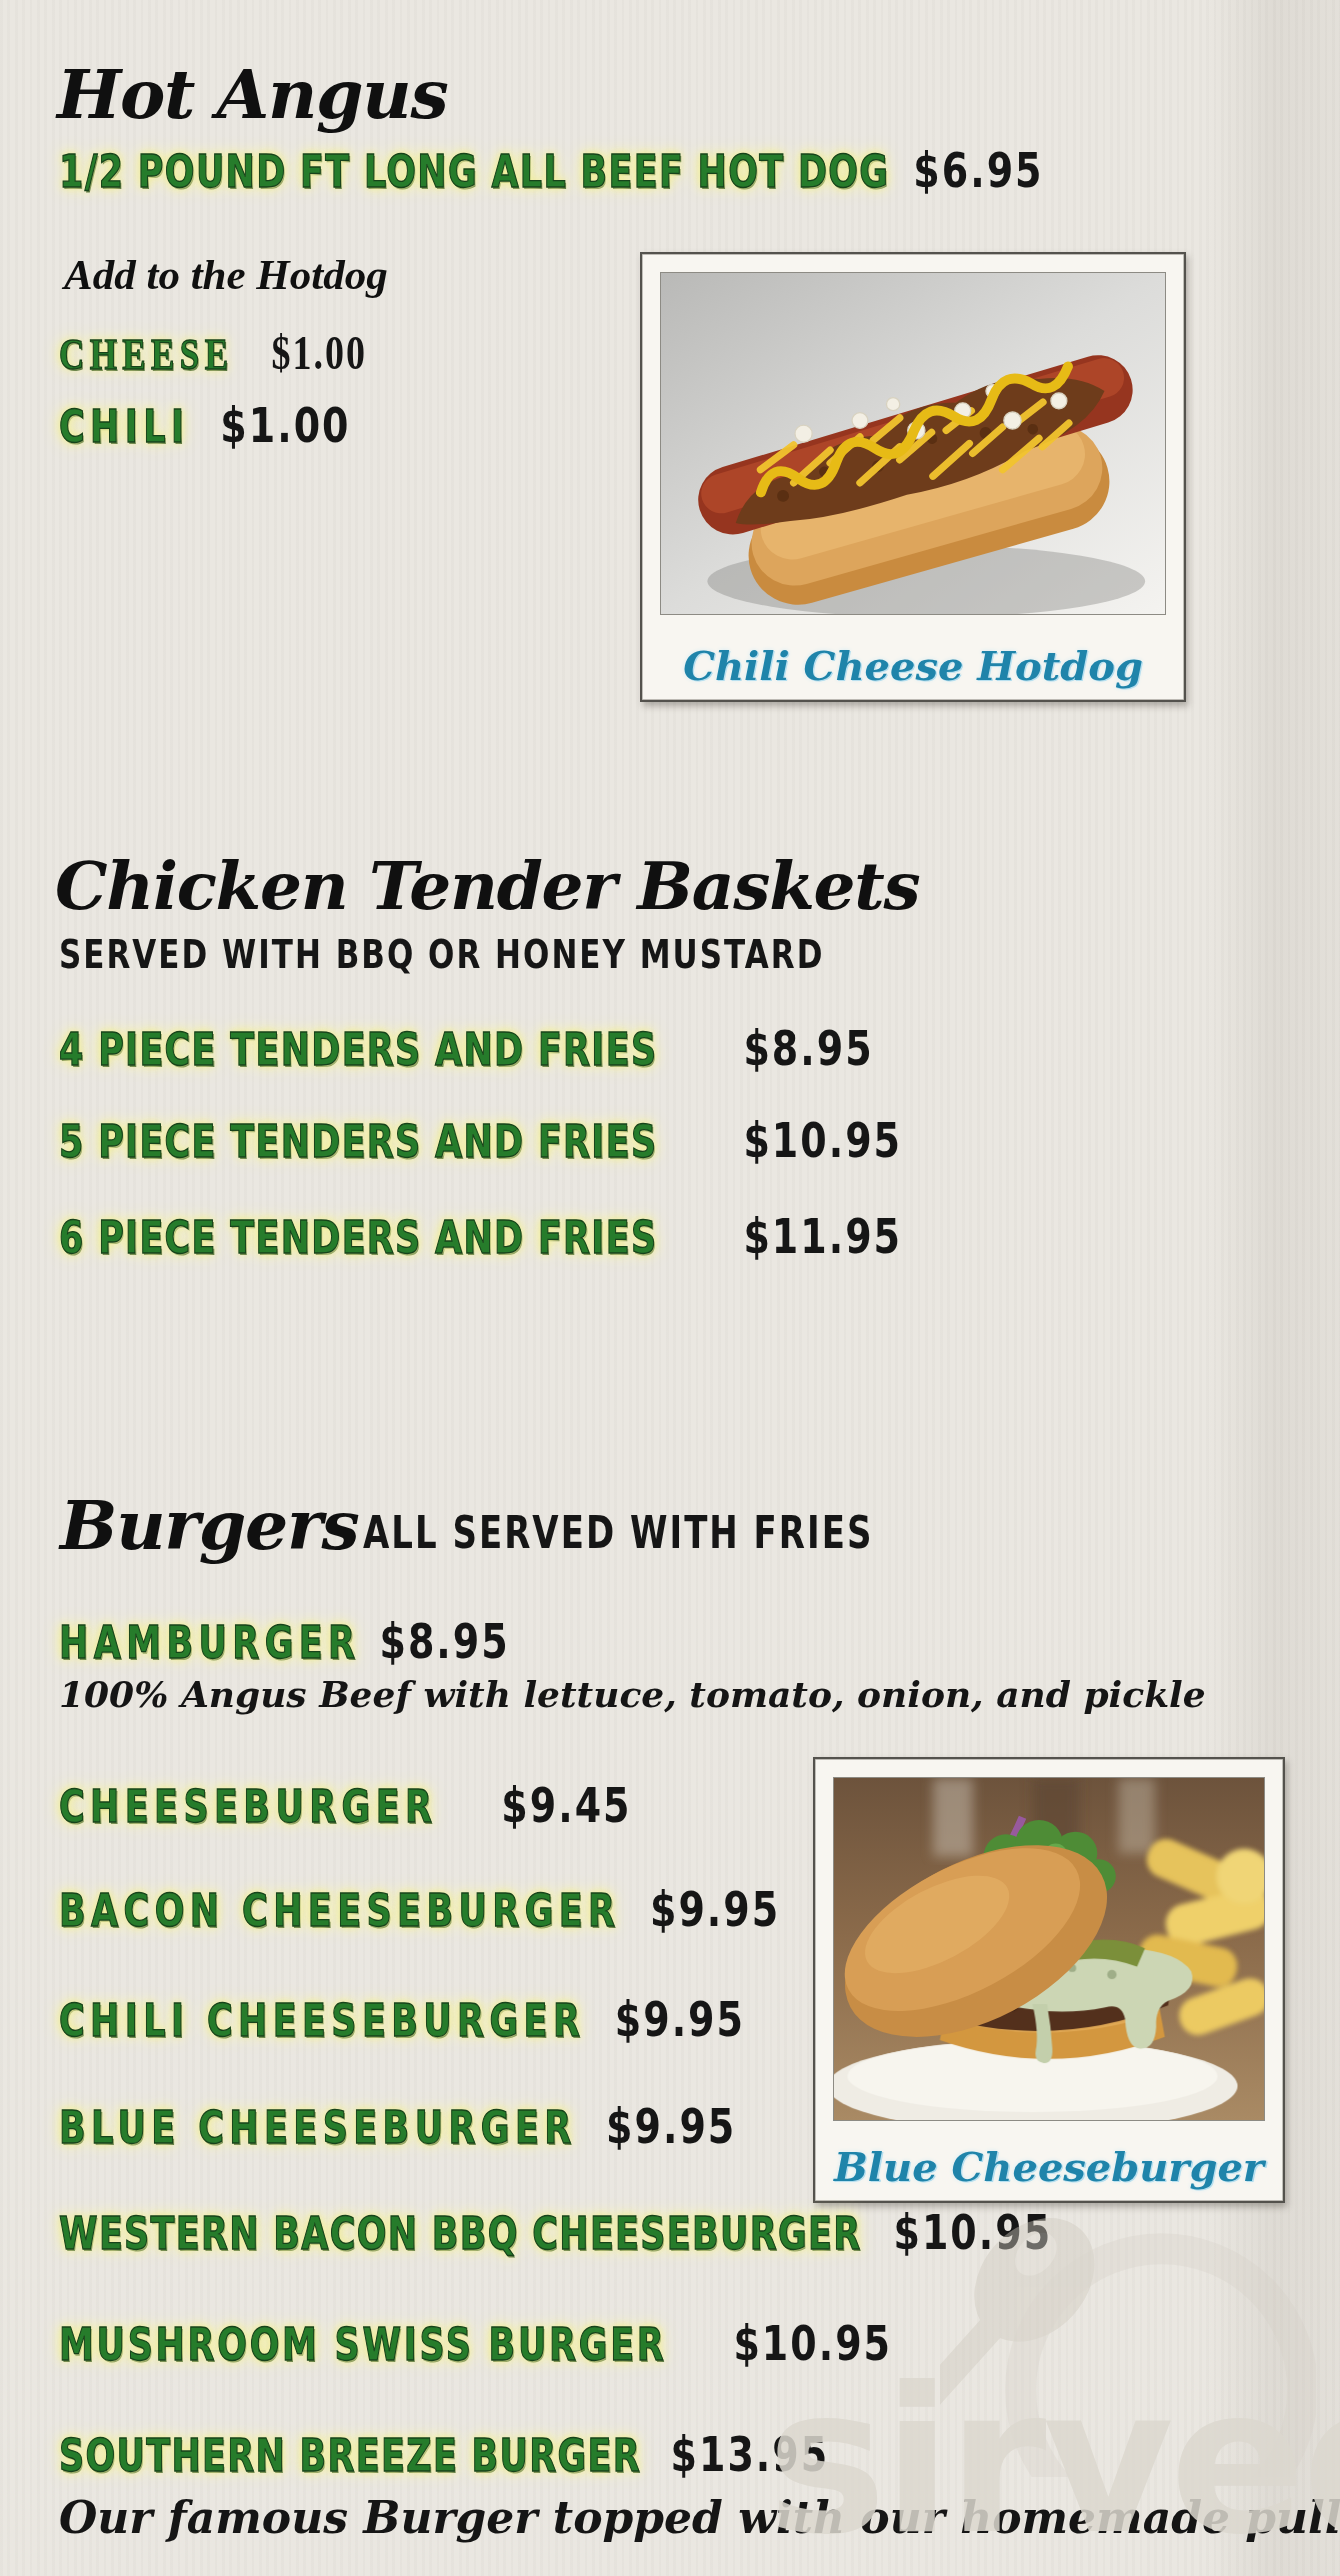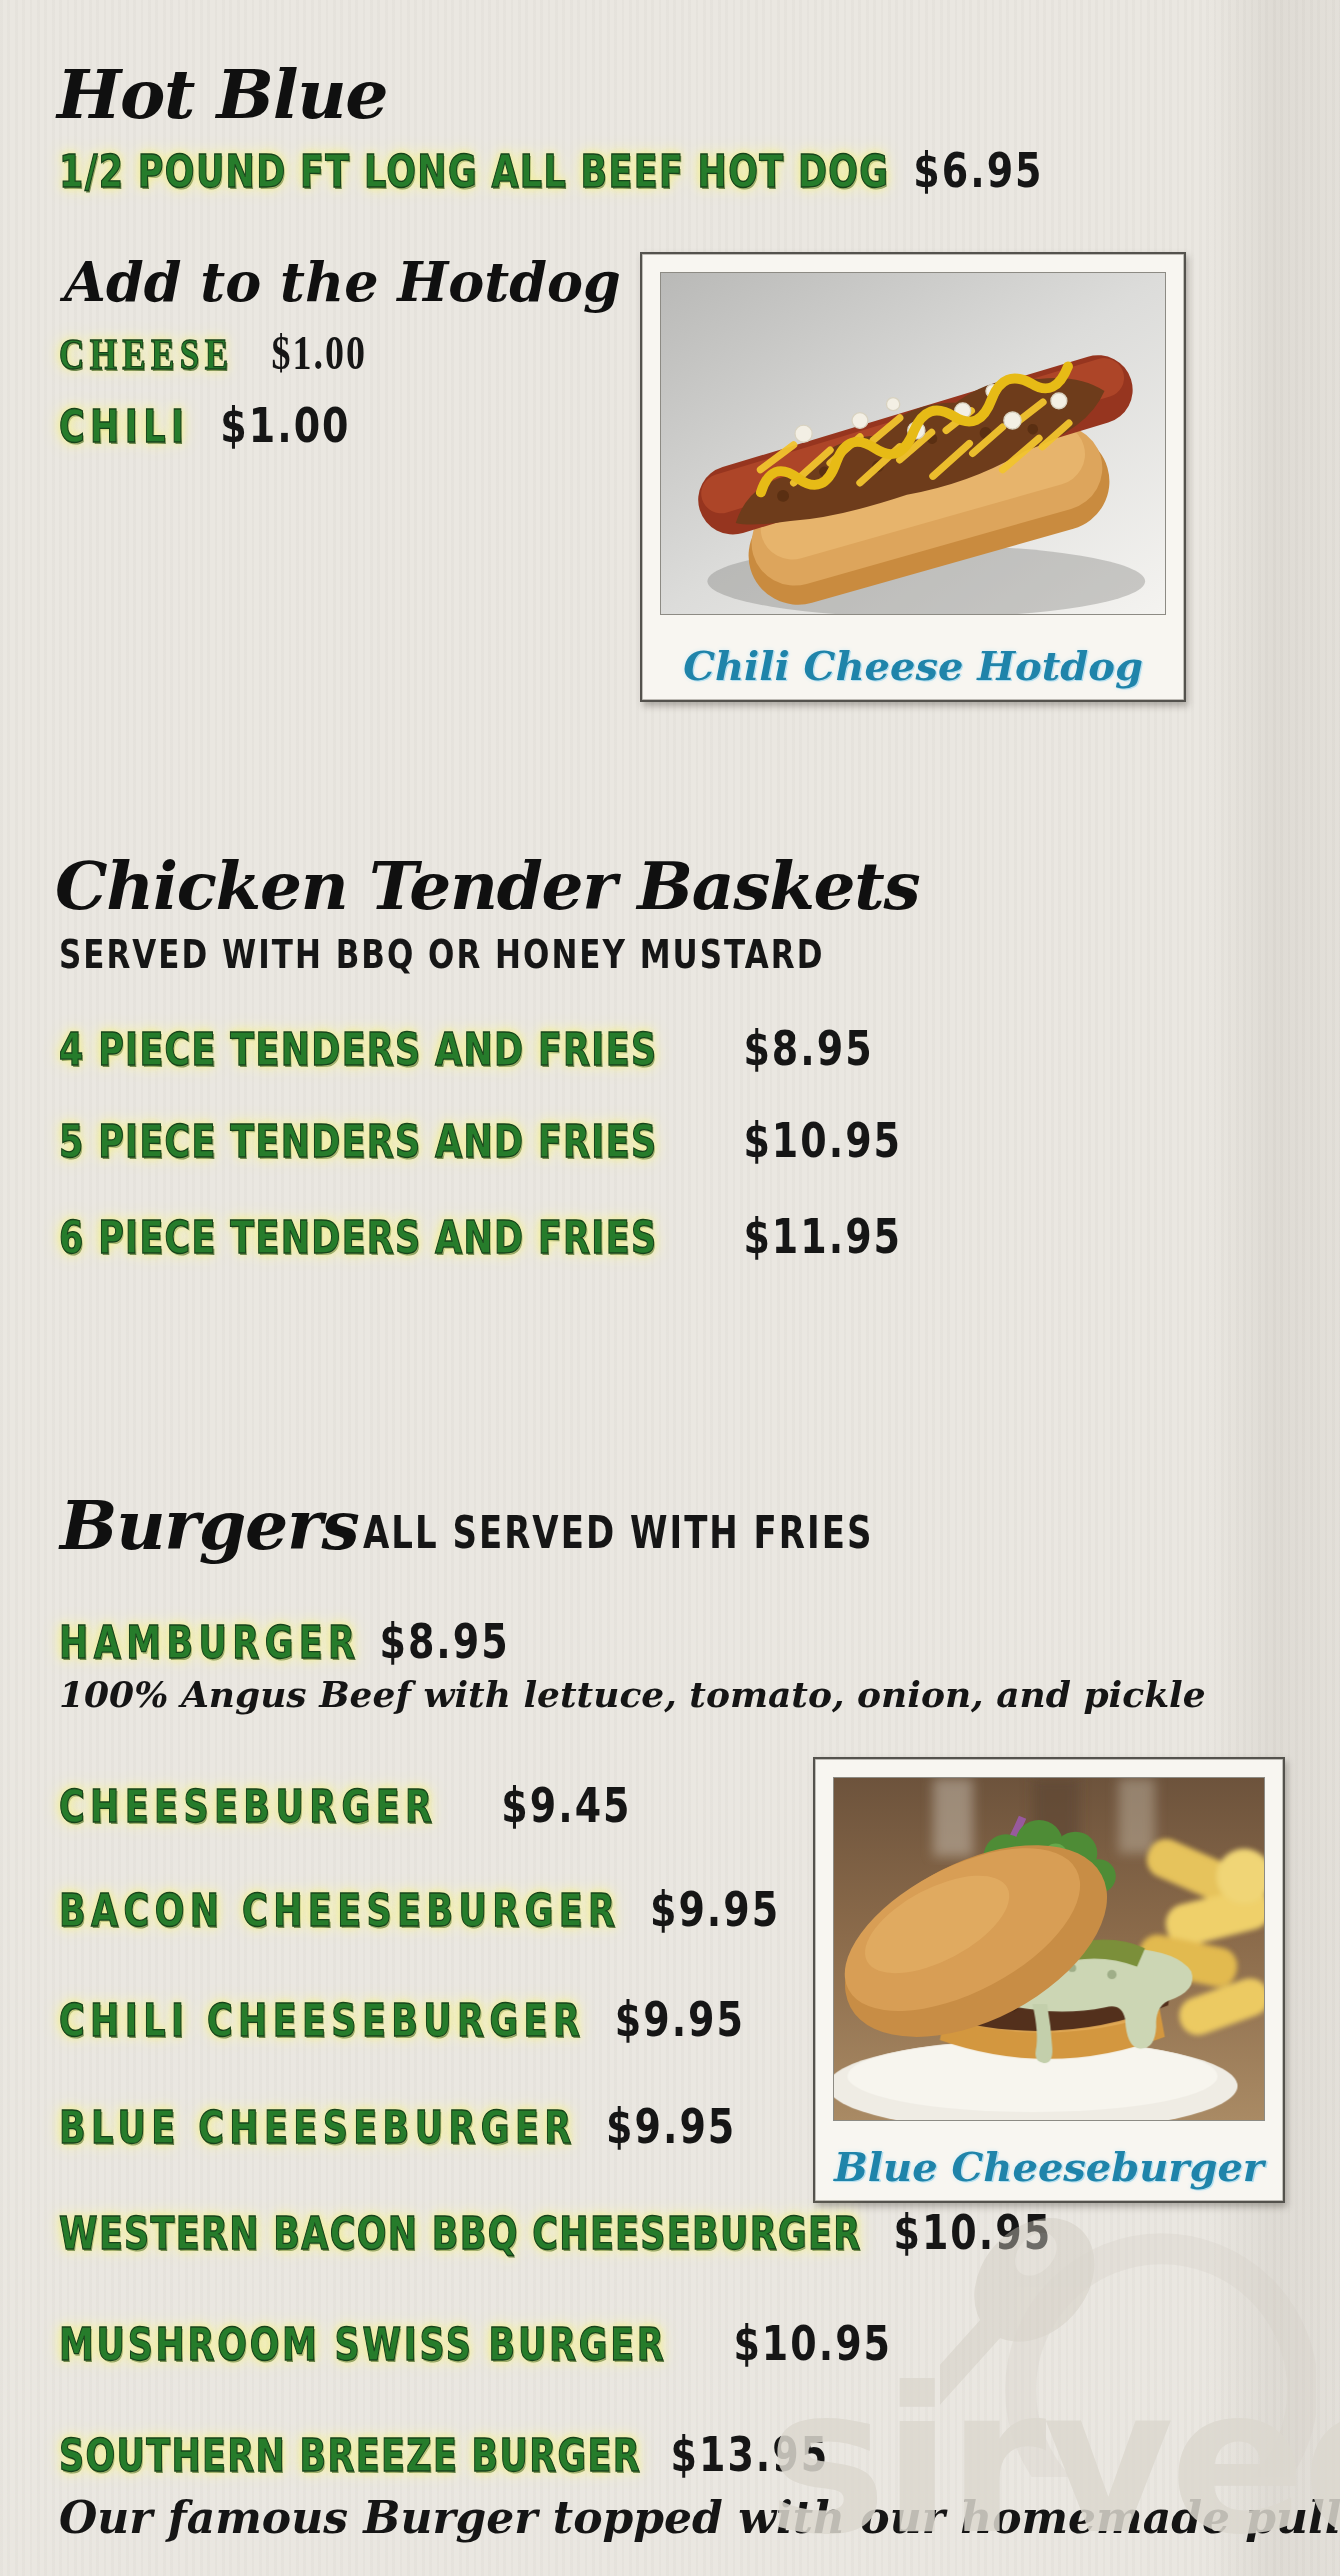--- a/index.html
+++ b/index.html
@@ -14,21 +14,21 @@
       #eae7e1;
   }
   .abs{position:absolute;}
   
   .script{
     font-family:"DejaVu Serif",serif;
     font-style:italic;font-weight:bold;
     color:#101010;white-space:nowrap;
   }
   .section-title{font-size:68px;letter-spacing:-1.3px;}
-  .sub-title{font-size:54px;}
+  .sub-title{font-size:43px;font-family:Liberation Serif, serif;}
   .desc{font-size:36px;color:#151515;}
   
   .comic{
     font-weight:bold;color:#161616;white-space:nowrap;letter-spacing:2px;
   }
   .tall{display:inline-block;transform:scaleY(1.28);transform-origin:50% 85%;}
   
   .row{position:absolute;left:59px;display:flex;align-items:baseline;white-space:nowrap;}
   .gname{
     font-weight:bold;
@@ -71,21 +71,21 @@
     color:#dcd8cf;opacity:0.85;
     white-space:nowrap;
   }
   .watermark-logo{position:absolute;left:940px;top:2195px;opacity:0.55;}
 </style>
 </head>
 <body>
 
 <div class="page">
 
-  <div class="abs script section-title" style="left:57px;top:54px;">Hot Blue</div>
+  <div class="abs script section-title" style="left:57px;top:54px;">Hot Angus</div>
 
   <div class="row" style="top:153px;">
     <span class="gname tall">1/2 POUND FT LONG ALL BEEF HOT DOG</span>
     <span class="price tall" style="margin-left:24px;">$6.95</span>
   </div>
 
   <div class="abs script sub-title" style="left:64px;top:250px;">Add to the Hotdog</div>
 
   <div class="row" style="top:335px;font-family:Liberation Serif, serif;">
     <span class="gname tall wide">CHEESE</span>

